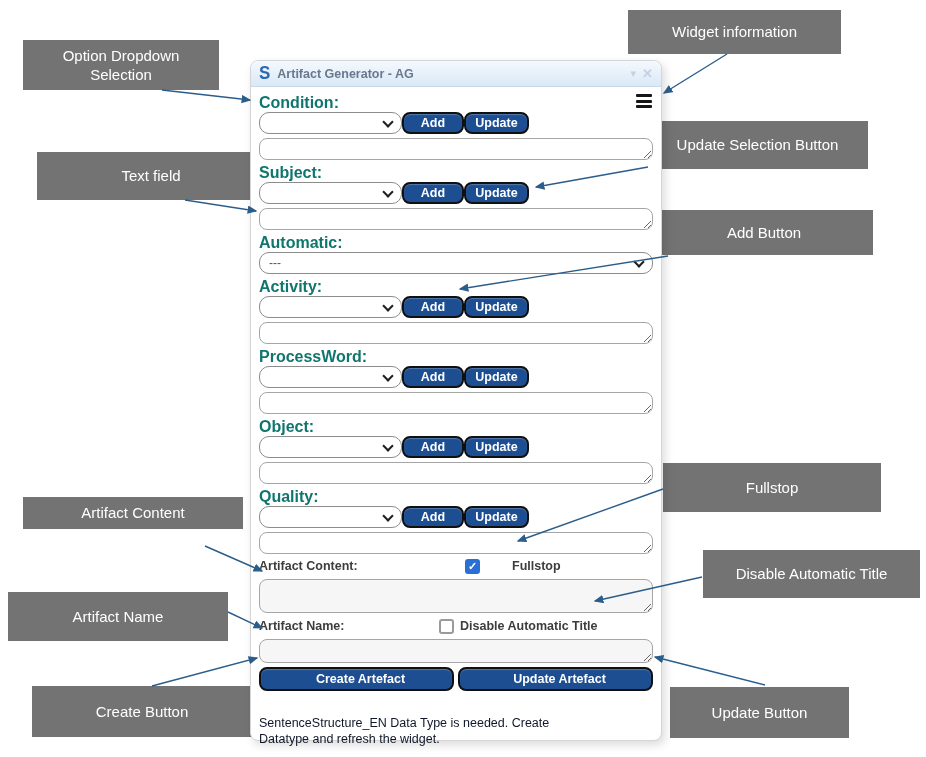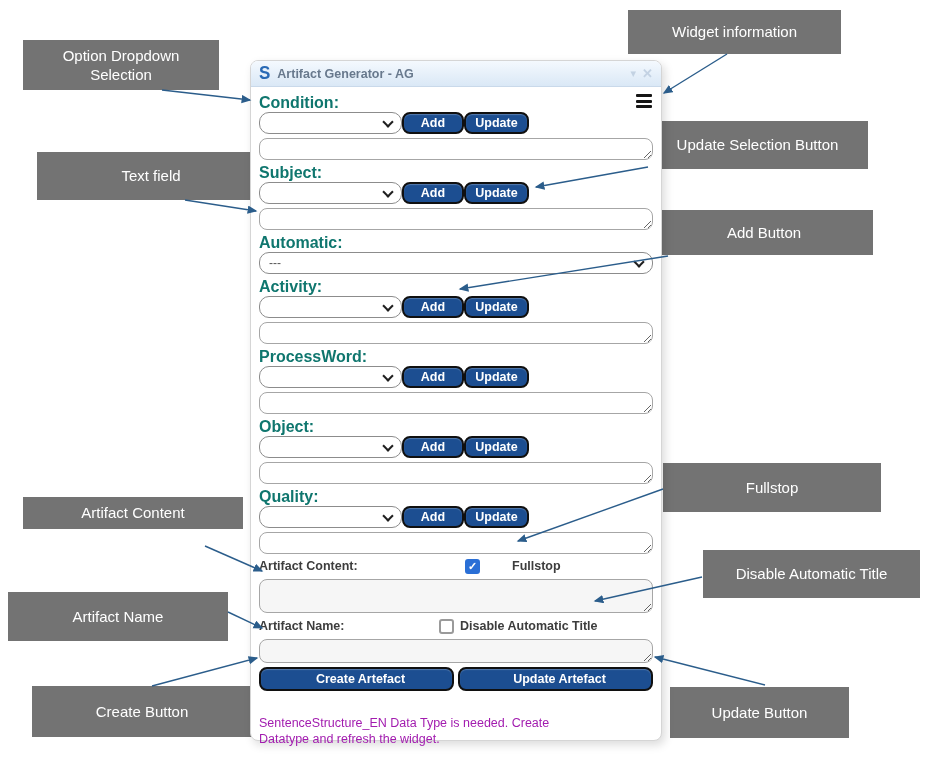--- a/index.html
+++ b/index.html
@@ -67,21 +67,21 @@
   .flag-row { display:flex; align-items:center; height:16px; }
   .flag-row .lbl { font-size:12.5px; font-weight:bold; color:#3d3d3d; width:180px; }
   .cb { width:15px; height:15px; border:2px solid #9a9a9a; border-radius:3px; background:#fff;
         margin-right:6px; display:flex; align-items:center; justify-content:center; cursor:pointer; }
   .cb.checked { background:#2a6fd6; border-color:#2a6fd6; color:#fff; font-size:11px; font-weight:bold; }
   .cb-label { font-size:12.5px; font-weight:bold; color:#3d3d3d; }
 
   .action-row { display:flex; gap:4px; margin-top:1px; }
   .action-row .btn { flex:1; height:24px; border-radius:8px;padding-left:8px; }
 
-  .error-text { margin-top:25px; width:335px; color:#a21caf; font-size:12.5px; line-height:1.25; }
+  .error-text { margin-top:25px; width:335px; color:#0f172a; font-size:12.5px; line-height:1.25; }
 </style>
 </head>
 <body>
 
 <div id="canvas">
 
   <div class="callout co1">Option Dropdown Selection</div>
   <div class="callout co2">Widget information</div>
   <div class="callout co3">Update Selection Button</div>
   <div class="callout co4">Text field</div>

